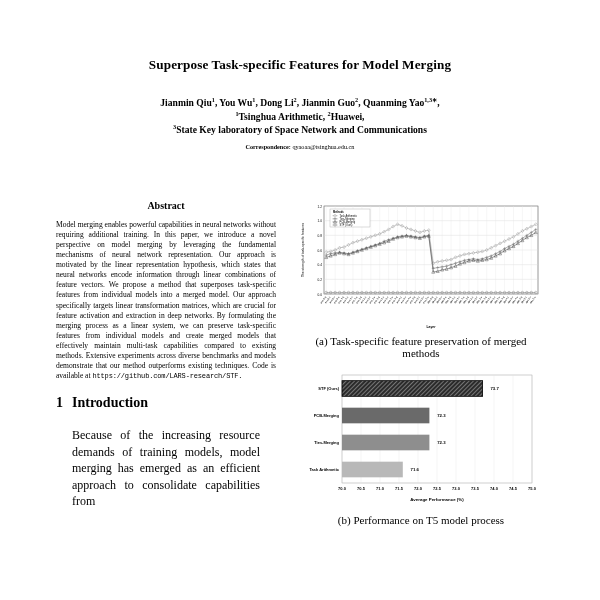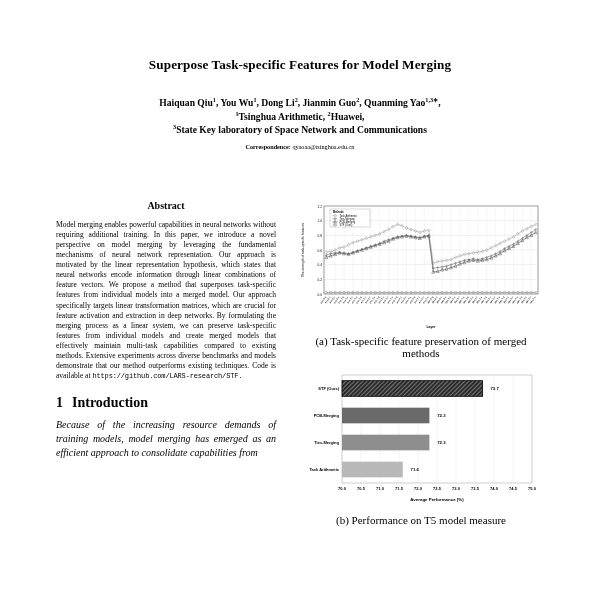--- a/index.html
+++ b/index.html
@@ -94,25 +94,24 @@
   }
   .section-head {
     font-size: 14px;
     font-weight: bold;
     margin: 14px 0 7px 0;
   }
   .section-head .num {
     margin-right: 9px;
   }
   .body-text {
-    font-size: 10px;
+    font-size: 12px;
     line-height: 1.37;
     text-align: justify;
-    margin: 0;
-    font-style: italic;
+    margin: 16px;
   }
 
   
   .figure-block { width: 246px; }
   .fig-caption {
     text-align: center;
     font-size: 11px;
     margin: 5px 0 0 0;
   }
   .fig-wrap { width: 246px; }
@@ -129,21 +128,21 @@
 </head>
 <body>
 
 <div class="page">
 
   <div class="header">
     <div class="paper-title">Superpose Task-specific Features for Model Merging</div>
 
     <div class="authors">
       <div>
-        <span>Haiquan Qiu</span><sup>1</sup><span>, </span><span>You Wu</span><sup>1</sup><span>, </span><span>Dong Li</span><sup>2</sup><span>, </span><span>Jianmin Guo</span><sup>2</sup><span>, </span><span>Quanming Yao</span><sup>1,3∗</sup><span>,</span>
+        <span>Jianmin Qiu</span><sup>1</sup><span>, </span><span>You Wu</span><sup>1</sup><span>, </span><span>Dong Li</span><sup>2</sup><span>, </span><span>Jianmin Guo</span><sup>2</sup><span>, </span><span>Quanming Yao</span><sup>1,3∗</sup><span>,</span>
       </div>
       <div>
         <sup>1</sup><span>Tsinghua Arithmetic,</span>
         <sup>2</sup><span>Huawei,</span>
       </div>
       <div>
         <sup>3</sup><span>State Key laboratory of Space Network and Communications</span>
       </div>
     </div>
 
@@ -565,19 +564,19 @@
               <text x="41" y="75" font-size="4" text-anchor="end" font-family="&quot;Liberation Sans&quot;, sans-serif" fill="#000" font-weight="bold">Ties-Merging</text>
               <text x="143.3999999999999" y="75" font-size="4.3" text-anchor="middle" font-family="&quot;Liberation Sans&quot;, sans-serif" fill="#000" font-weight="bold">72.3</text>
               <rect x="44" y="38.67" width="87.39999999999989" height="15.659999999999998" fill="#6a6a6a" stroke="none" stroke-width="0"></rect>
               <text x="41" y="48" font-size="4" text-anchor="end" font-family="&quot;Liberation Sans&quot;, sans-serif" fill="#000" font-weight="bold">PCB-Merging</text>
               <text x="143.3999999999999" y="48" font-size="4.3" text-anchor="middle" font-family="&quot;Liberation Sans&quot;, sans-serif" fill="#000" font-weight="bold">72.3</text>
               <rect x="44" y="11.670000000000002" width="140.6000000000001" height="15.659999999999998" fill="url(#hatch)" stroke="#000" stroke-width="0.8"></rect>
               <text x="41" y="21" font-size="4" text-anchor="end" font-family="&quot;Liberation Sans&quot;, sans-serif" fill="#000" font-weight="bold">STF (Ours)</text>
               <text x="196.6000000000001" y="21" font-size="4.3" text-anchor="middle" font-family="&quot;Liberation Sans&quot;, sans-serif" fill="#000" font-weight="bold">73.7</text>
             </svg>
         </div>
-        <div class="fig-caption">(b) Performance on T5 model measure</div>
+        <div class="fig-caption">(b) Performance on T5 model process</div>
       </div>
 
     </div>
 
   </div>
 </div>
 
 </body></html>

